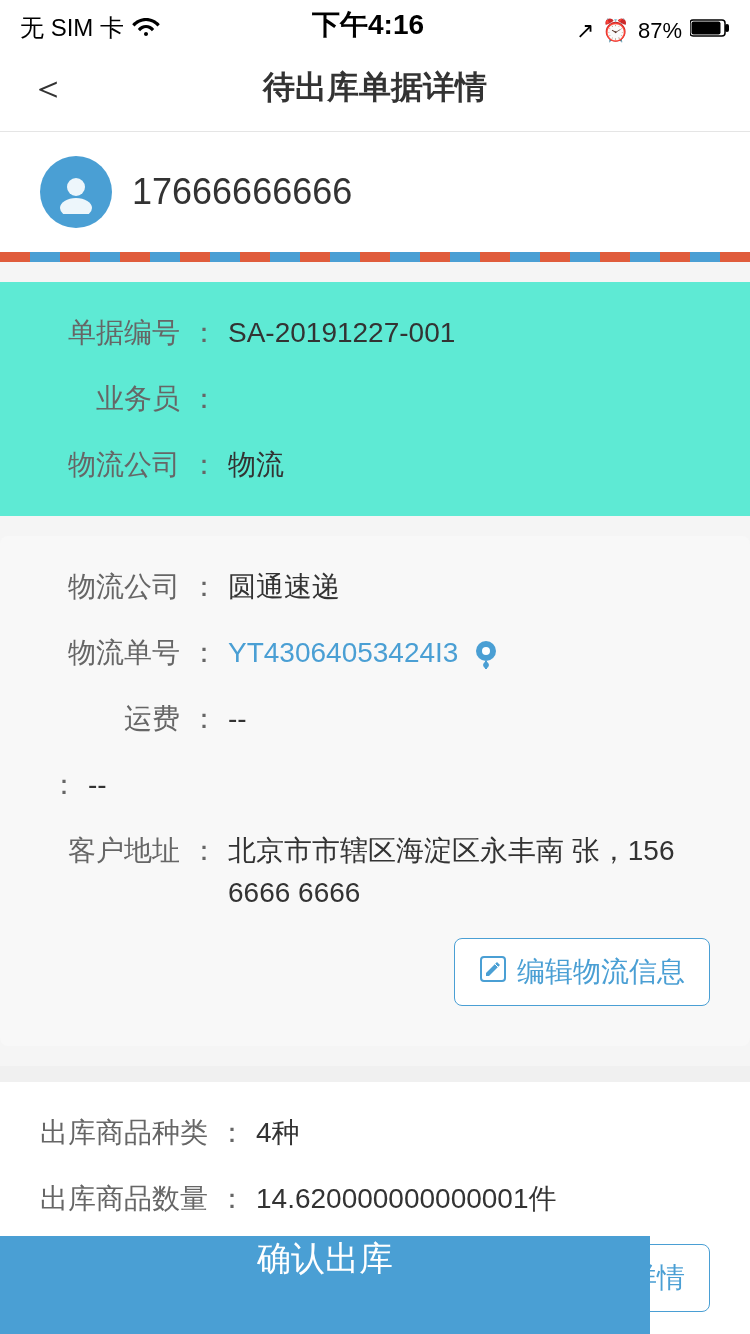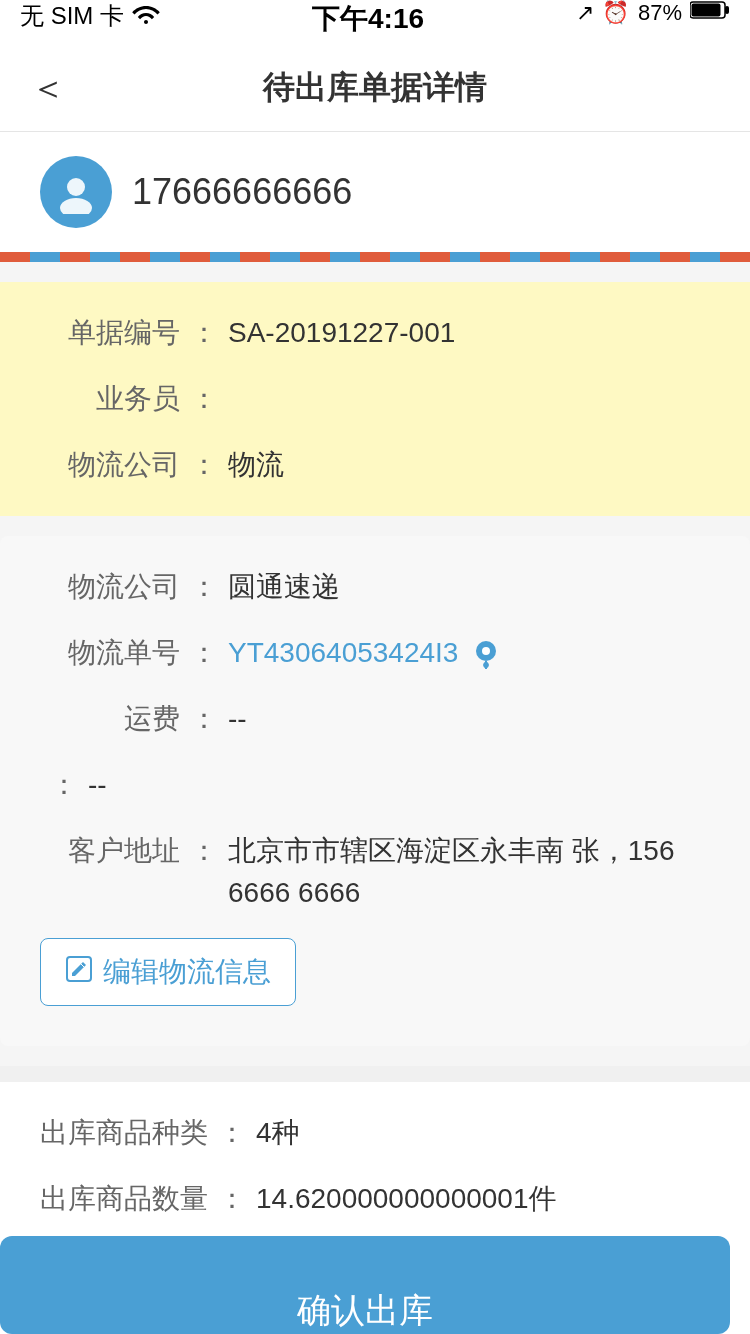--- a/index.html
+++ b/index.html
@@ -11,21 +11,21 @@
       min-height: 1334px;
       font-size: 28px;
       color: #333;
     }
 
     
     .status-bar {
       background: #fff;
       height: 44px;
       display: flex;
-      align-items: flex-start;
+      align-items: flex-end;
       justify-content: space-between;
       padding: 0 20px;
       font-size: 24px;
       color: #000;
     }
     .status-bar-left { display: flex; align-items: center; gap: 8px; }
     .status-bar-center { font-weight: 600; font-size: 28px; }
     .status-bar-right { display: flex; align-items: center; gap: 8px; font-size: 22px; }
 
     
@@ -86,21 +86,21 @@
       background: repeating-linear-gradient(
         90deg,
         #e05c3c 0px, #e05c3c 30px,
         #4a9fd4 30px, #4a9fd4 60px
       );
       margin: 0;
     }
 
     
     .section {
-      background: #fef9c3;
+      background: #5eead4;
       margin: 20px 0;
       padding: 30px 40px;
     }
     .section-row {
       display: flex;
       align-items: flex-start;
       margin-bottom: 24px;
       line-height: 1.5;
     }
     .section-row:last-child { margin-bottom: 0; }
@@ -142,21 +142,21 @@
     .logistics-card {
       background: #f8f8f8;
       border-radius: 8px;
       margin: 20px 0;
       padding: 30px 40px;
     }
 
     
     .button-row {
       display: flex;
-      justify-content: flex-start;
+      justify-content: flex-end;
       padding: 0 0 10px 0;
     }
     .edit-btn {
       display: flex;
       align-items: center;
       gap: 10px;
       color: #4a9fd4;
       font-size: 28px;
       border: 1.5px solid #4a9fd4;
       border-radius: 8px;
@@ -187,28 +187,27 @@
       padding: 14px 24px;
       background: #fff;
       cursor: pointer;
     }
 
     
     .confirm-bar {
       position: fixed;
       bottom: 0;
       left: 0;
-      width: 730px;
+      width: 650px;
       background: #4a9fd4;
       height: 98px;
       display: flex;
-      align-items: flex-end;
+      align-items: flex-start;
       justify-content: center;
       cursor: pointer;
-      border-radius: 12px;
     }
     .confirm-bar-text {
       color: #fff;
       font-size: 34px;
       font-weight: 500;
     }
 
     
     .content-area {
       padding-bottom: 100px;

